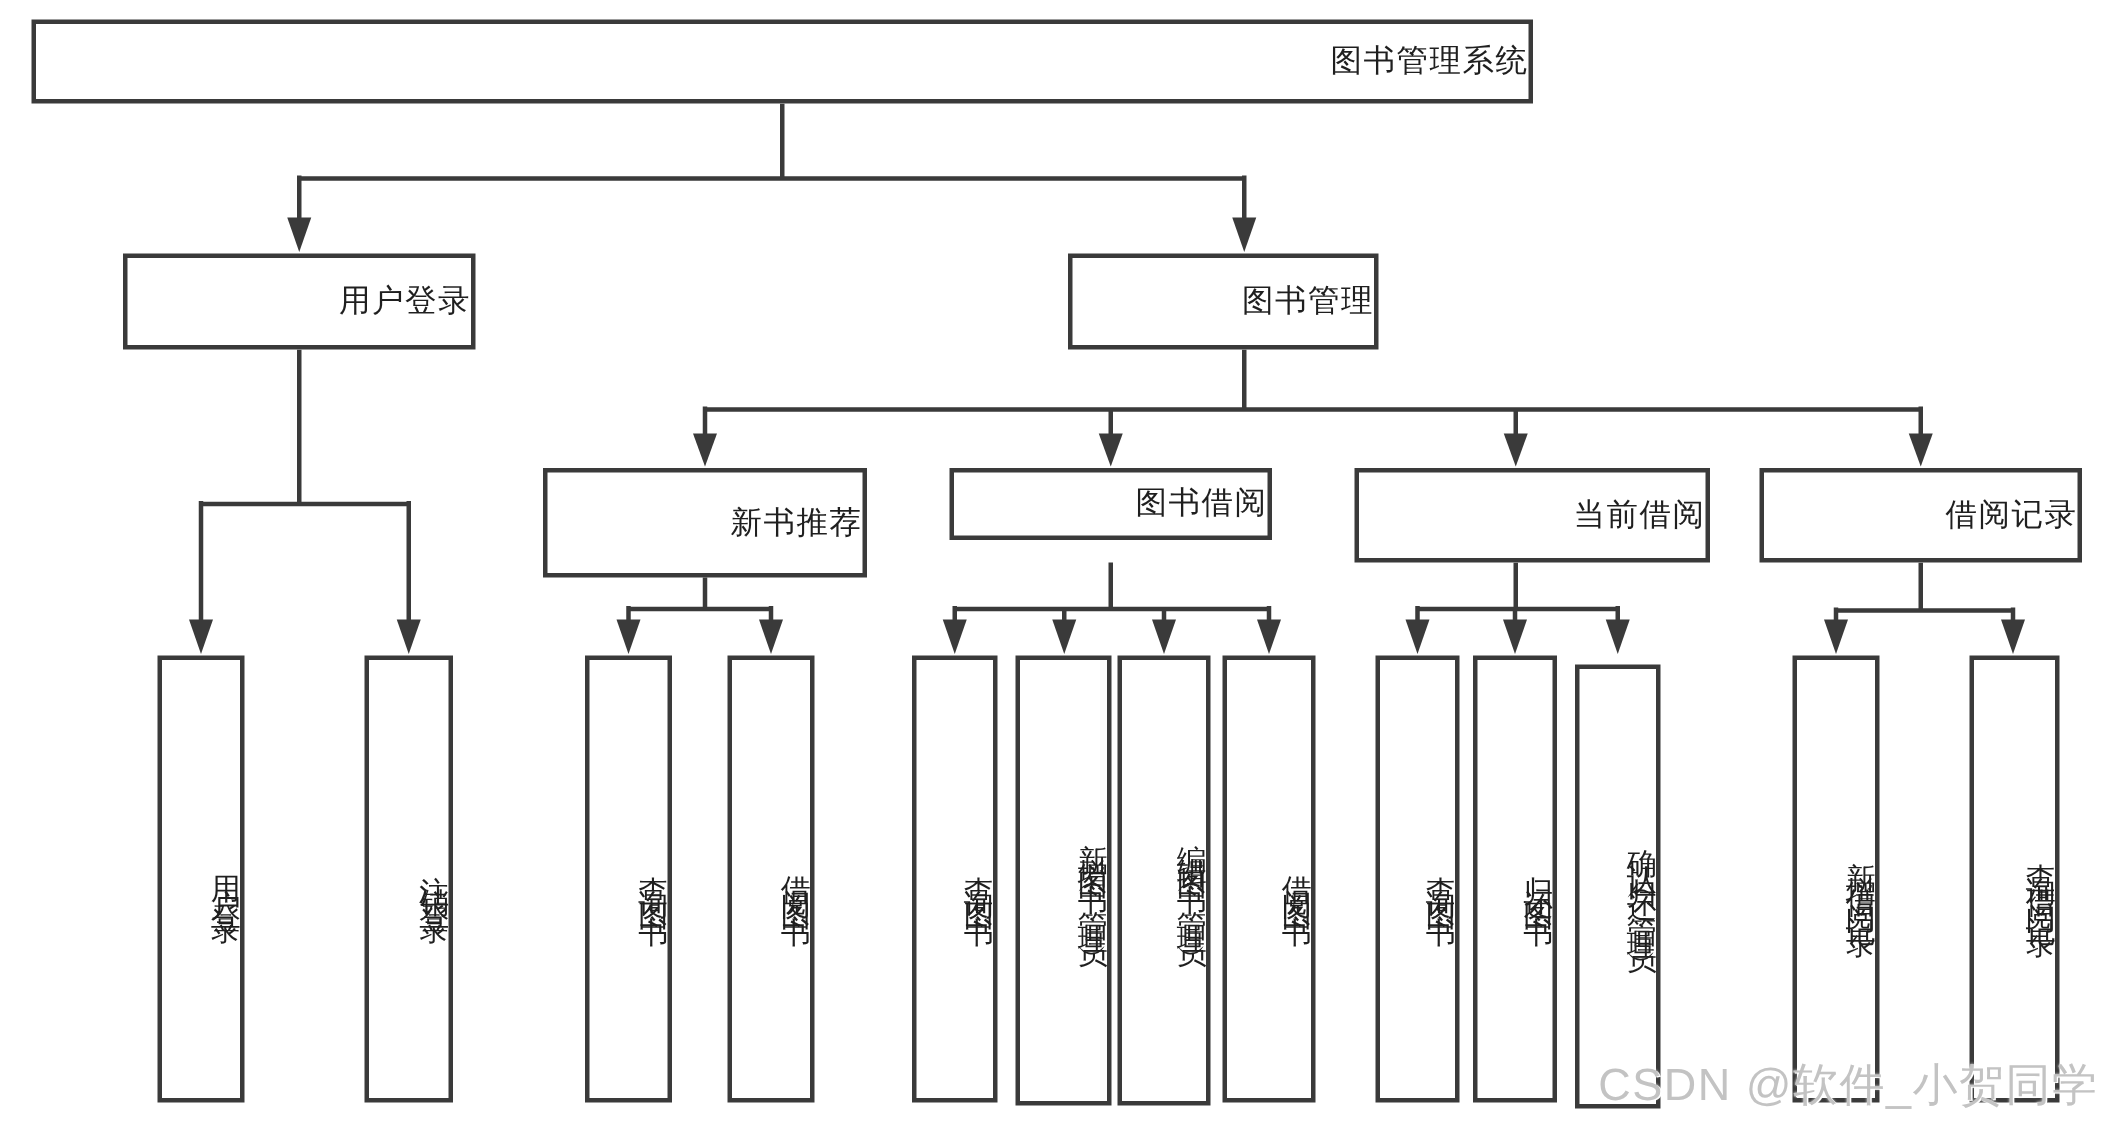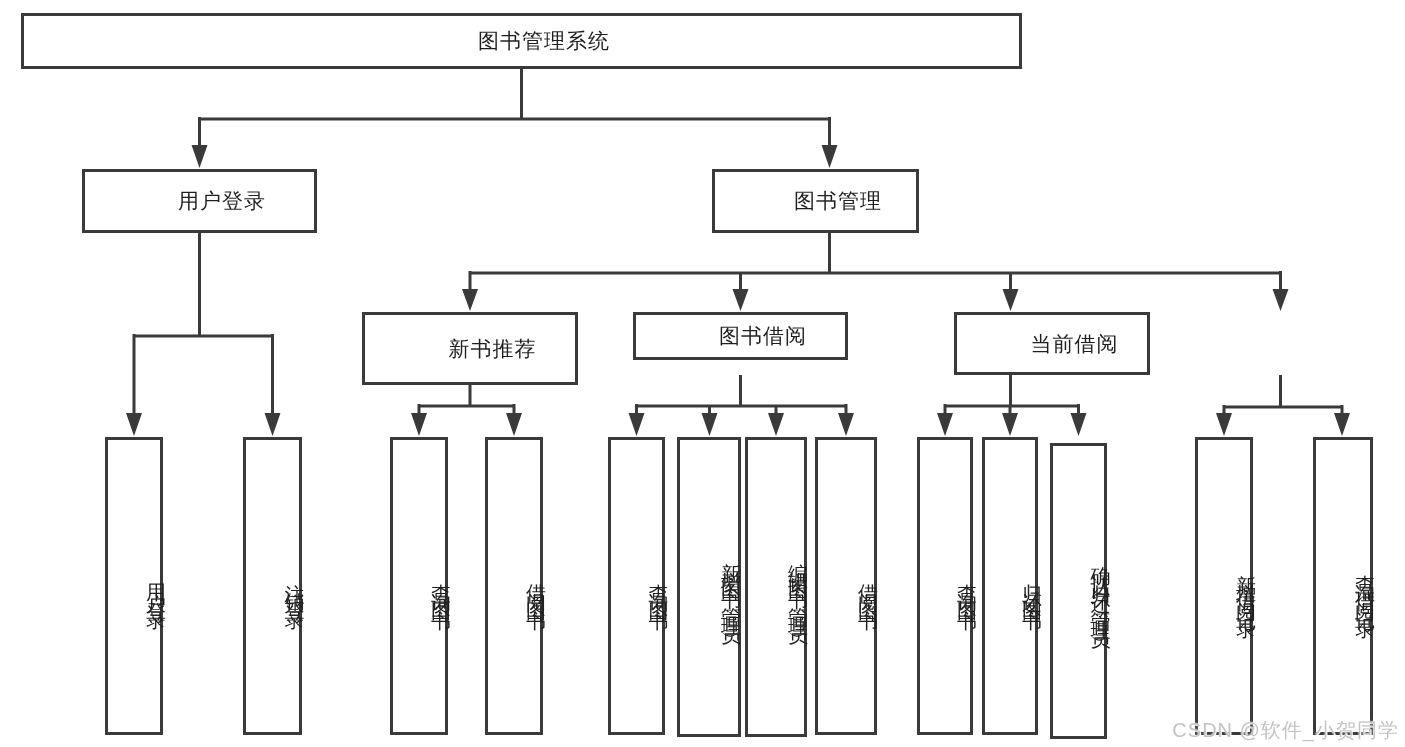--- a/index.html
+++ b/index.html
@@ -12,21 +12,21 @@
     overflow:hidden;
   }
   svg.wires{position:absolute;left:0;top:0;z-index:1;}
   .box{
     position:absolute;
     box-sizing:border-box;
     background:#ffffff;
     border:3px solid #3a3a3a;
     display:flex;
     align-items:center;
-    justify-content:center;
+    justify-content:flex-end;
     z-index:2;
     text-align:center;
     padding-left:45px;
   }
   .box span{
     font-size:21px;
     line-height:1.2;
     letter-spacing:1px;
     white-space:nowrap;
   }
@@ -36,21 +36,21 @@
     font-size:20px;
     line-height:1;
     letter-spacing:9px;
     white-space:normal;
   }
   .watermark{
     position:absolute;
     right:6px;
     bottom:3px;
     z-index:5;
-    font-size:20px;
+    font-size:30px;
     letter-spacing:1px;
     color:#c3c3c3;
     text-shadow:0 0 2px #ffffff,1px 1px 0 #ffffff;
     white-space:nowrap;
   }
 </style>
 </head>
 <body>
 
 <div class="stage">
@@ -101,22 +101,25 @@
   <div class="box" style="left:712px;top:169px;width:207px;height:64px">
     <span>图书管理</span>
   </div>
 
   <div class="box" style="left:362px;top:312px;width:216px;height:73px">
     <span>新书推荐</span>
   </div>
   <div class="box" style="left:633px;top:312px;width:215px;height:48px">
     <span>图书借阅</span>
   </div>
-  <div class="box" style="left:954px;top:312px;width:196px;height:63px">
+  <div class="box" style="left:903px;top:312px;width:237px;height:63px">
     <span>当前借阅</span>
+  </div>
+  <div class="box" style="left:1173px;top:312px;width:215px;height:63px">
+    <span>借阅记录</span>
   </div>
 
   <div class="box v" style="left:105px;top:437px;width:58px;height:298px">
     <span>用户登录</span>
   </div>
   <div class="box v" style="left:243px;top:437px;width:59px;height:298px">
     <span>注销登录</span>
   </div>
 
   <div class="box v" style="left:390px;top:437px;width:58px;height:298px">

